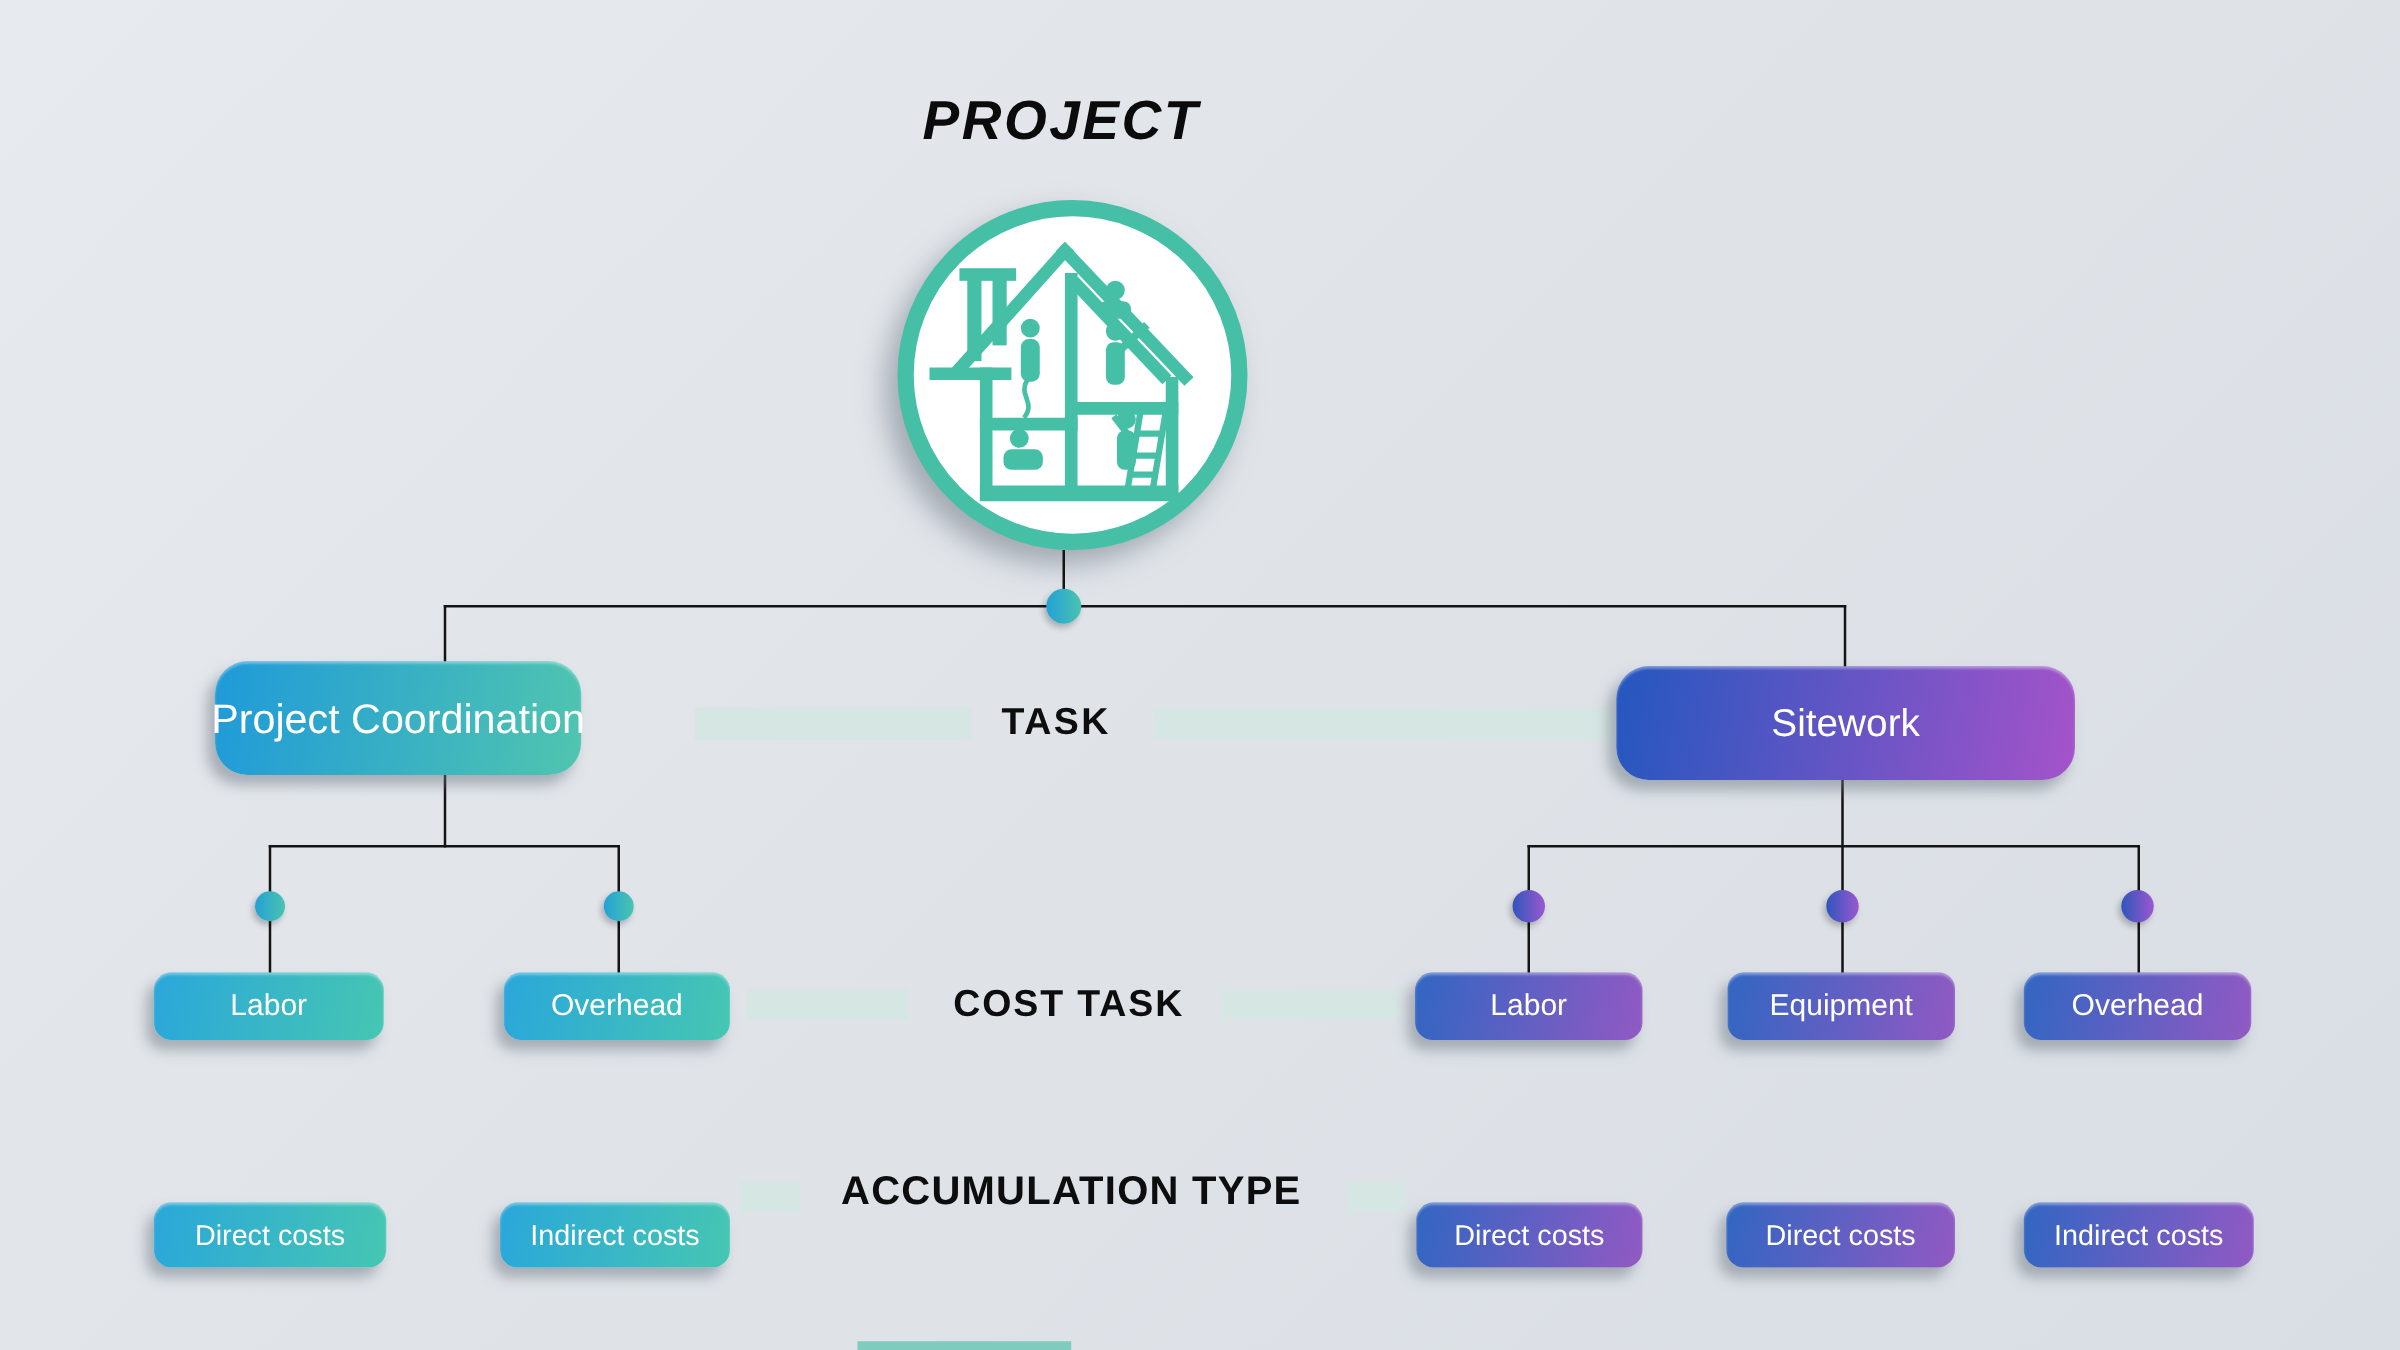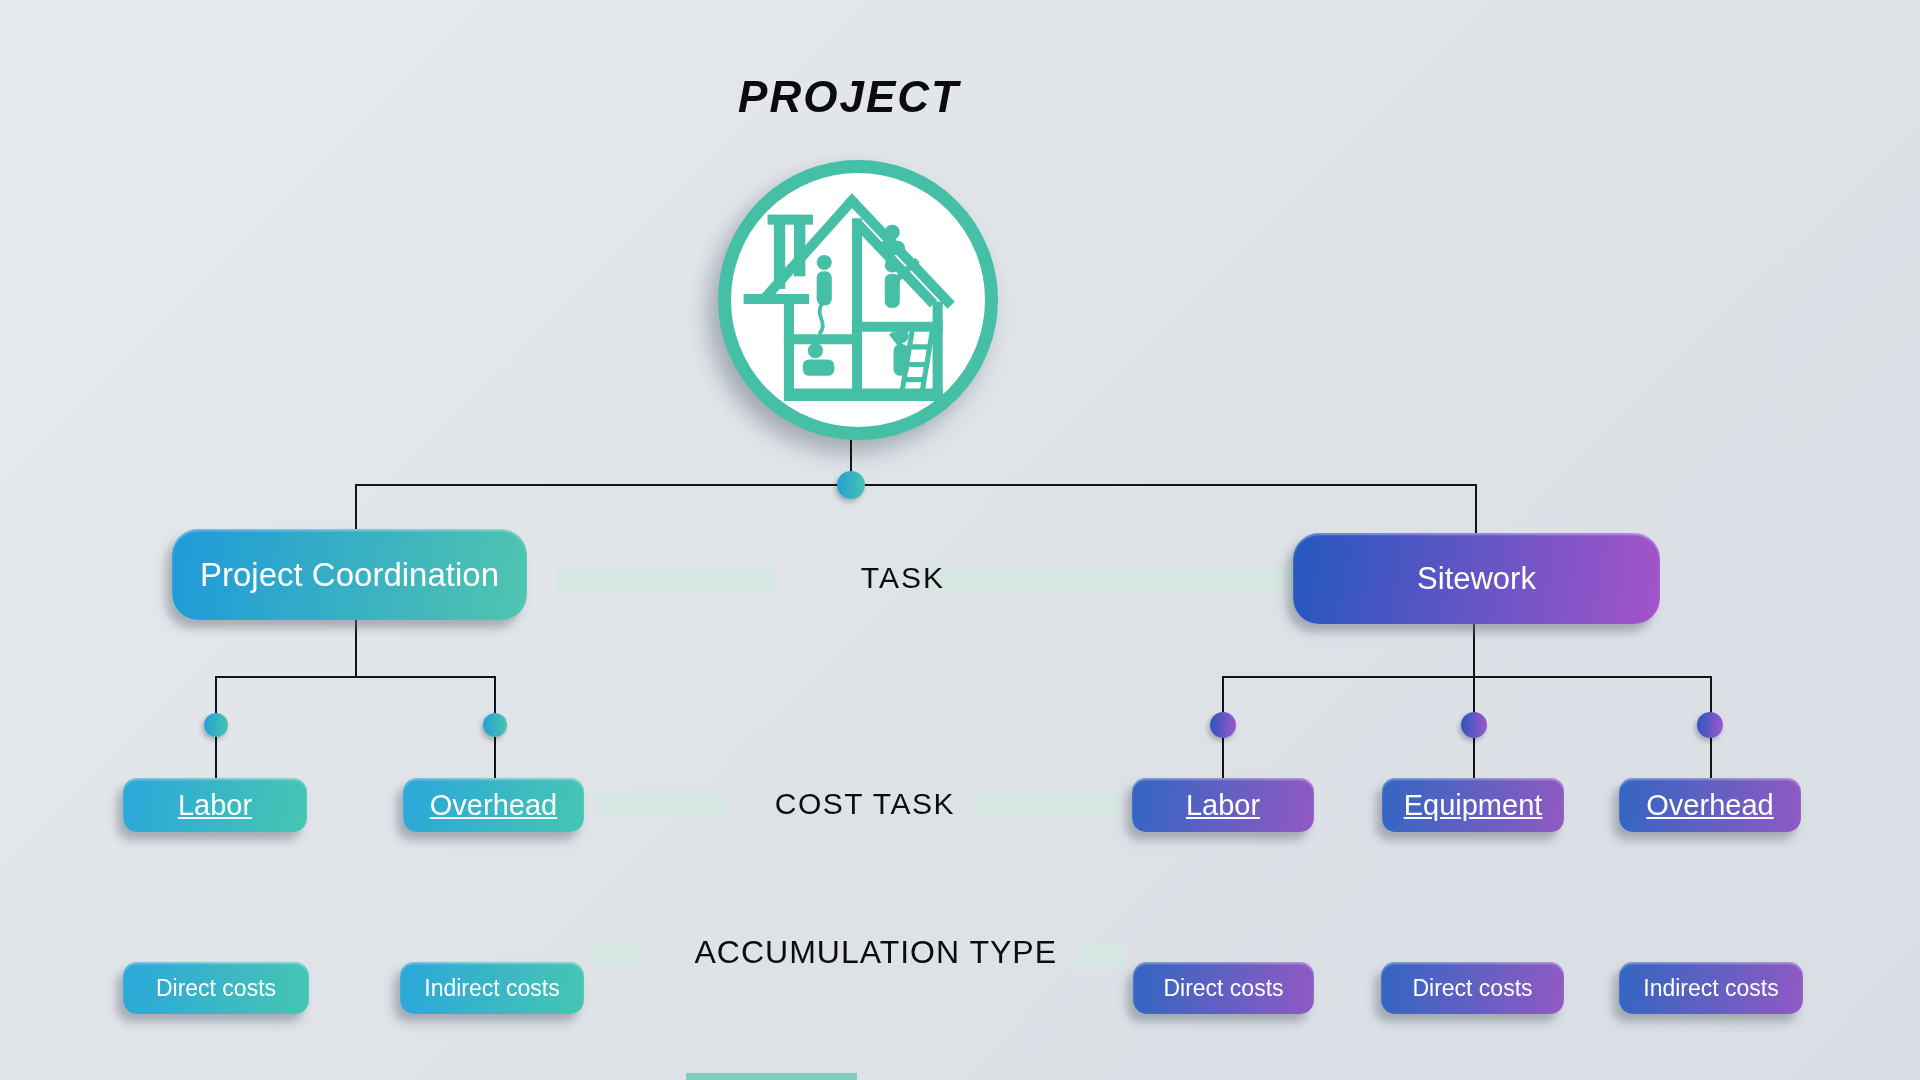--- a/index.html
+++ b/index.html
@@ -4,21 +4,21 @@
 <style>
   html,body{margin:0;padding:0;background:#dfe3e8;}
   #canvas{
     position:relative;width:1920px;height:1080px;overflow:hidden;
     background:linear-gradient(135deg,#e7eaee 0%,#e0e4e9 45%,#d9dee4 100%);
     font-family:"Liberation Sans", sans-serif;
   }
   .abs{position:absolute;}
   
   .h-title{font-size:44px;font-weight:700;letter-spacing:2px;color:#0b0b0b;text-align:center;}
-  .h-row{font-weight:400;color:#0d0d0d;text-align:right;white-space:nowrap;}
+  .h-row{font-weight:700;color:#0d0d0d;text-align:center;white-space:nowrap;}
   
   .circle{
     left:718px;top:160px;width:280px;height:280px;border-radius:50%;
     background:#ffffff;border:13px solid #45bfa6;box-sizing:border-box;
     box-shadow:-10px 12px 22px rgba(110,120,132,.55);
   }
   
   .line{background:#141414;}
   
   .dot{border-radius:50%;box-shadow:-2px 3px 5px rgba(0,0,0,.25);}
@@ -28,21 +28,21 @@
   .band{background:rgba(213,230,226,.92);}
   
   .node{
     display:flex;align-items:center;justify-content:center;
     color:#ffffff;box-sizing:border-box;white-space:nowrap;
     box-shadow:-6px 8px 10px rgba(108,118,130,.5), inset 0 2px 2px rgba(255,255,255,.35);
   }
   .task-box{height:91px;border-radius:26px;font-size:33px;}
   .grad-task-left{background:linear-gradient(100deg,#1f9ad9,#50c5af);}
   .grad-task-right{background:linear-gradient(100deg,#2457bf,#a553ca);}
-  .cost-box{height:54px;border-radius:14px;font-size:29px;text-decoration:underline;}
+  .cost-box{height:54px;border-radius:14px;font-size:24px;}
   .accum-box{height:52px;border-radius:14px;font-size:23px;margin-top:41px;}
   .grad-small-teal{background:linear-gradient(100deg,#2aa7da,#46c6b2);}
   .grad-small-purple{background:linear-gradient(100deg,#3266c2,#9159c3);}
   .bottom-strip{background:#7fcbbd;}
 </style>
 </head>
 <body>
 
 <div id="canvas">
 
@@ -113,21 +113,21 @@
   <div class="abs band" style="left:923px;top:566px;width:368px;height:26px;"></div>
   <div class="abs band" style="left:597px;top:791px;width:130px;height:25px;"></div>
   <div class="abs band" style="left:977px;top:791px;width:143px;height:25px;"></div>
   <div class="abs band" style="left:592px;top:945px;width:48px;height:25px;"></div>
   <div class="abs band" style="left:1078px;top:945px;width:47px;height:25px;"></div>
 
   <div class="abs h-row" style="left:745px;top:561px;width:200px;font-size:30px;letter-spacing:2px;">TASK</div>
   <div class="abs h-row" style="left:755px;top:787px;width:200px;font-size:30px;letter-spacing:1.5px;">COST TASK</div>
   <div class="abs h-row" style="left:657px;top:934px;width:400px;font-size:32px;letter-spacing:1px;">ACCUMULATION TYPE</div>
 
-  <div class="abs node task-box grad-task-left" style="left:172px;top:529px;width:355px;">Project Coordination</div>
+  <div class="abs node task-box grad-task-left" style="left:172px;top:529px;width:293px;">Project Coordination</div>
   <div class="abs node task-box grad-task-right" style="left:1293px;top:533px;width:367px;font-size:31px;">Sitework</div>
 
   <div class="abs node cost-box grad-small-teal" style="left:123px;top:778px;width:184px;">Labor</div>
   <div class="abs node cost-box grad-small-teal" style="left:403px;top:778px;width:181px;">Overhead</div>
   <div class="abs node cost-box grad-small-purple" style="left:1132px;top:778px;width:182px;">Labor</div>
   <div class="abs node cost-box grad-small-purple" style="left:1382px;top:778px;width:182px;border-radius:13px;">Equipment</div>
   <div class="abs node cost-box grad-small-purple" style="left:1619px;top:778px;width:182px;">Overhead</div>
 
   <div class="abs node accum-box grad-small-teal" style="left:123px;top:921px;width:186px;">Direct costs</div>
   <div class="abs node accum-box grad-small-teal" style="left:400px;top:921px;width:184px;">Indirect costs</div>

